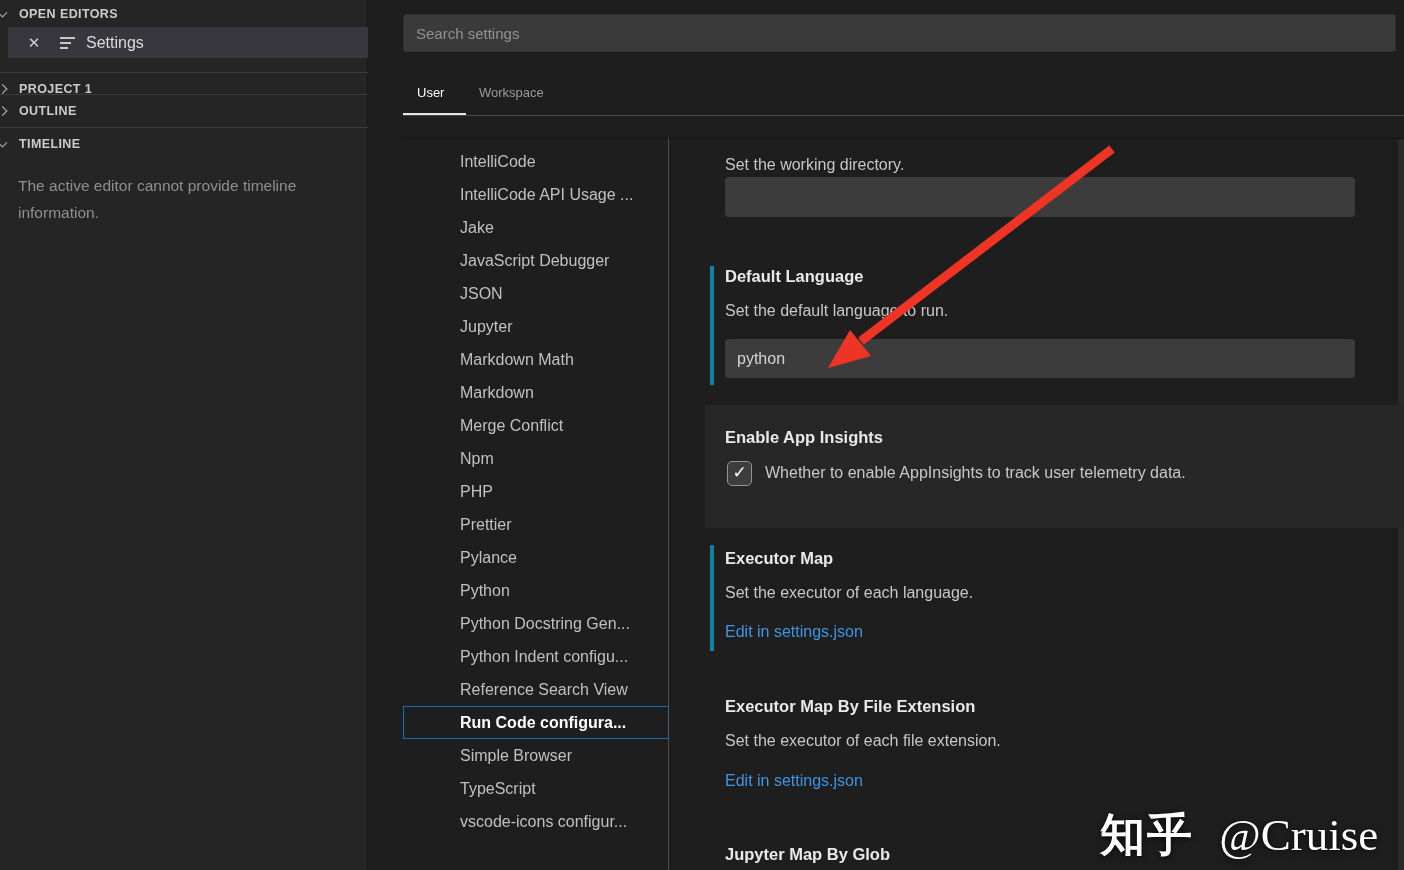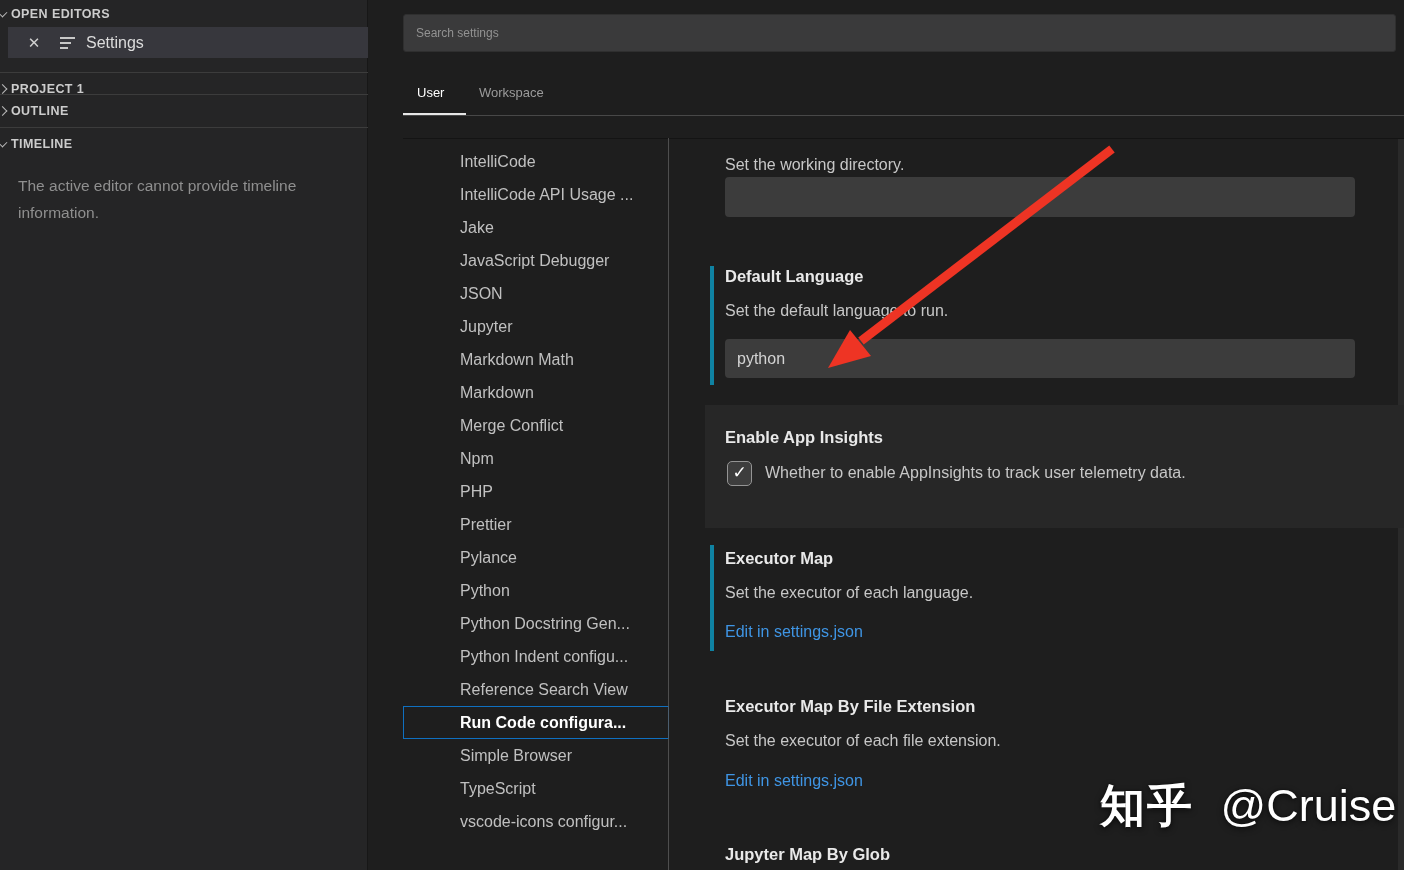--- a/index.html
+++ b/index.html
@@ -11,21 +11,21 @@
   }
 
   
   .sidebar {
     position:absolute; left:0; top:0; width:368px; height:870px;
     background:#252526; border-right:1px solid #171717;
   }
   .side-header {
     position:relative; height:28px; line-height:28px;
     color:#cccccc; font-size:12.5px; font-weight:bold; letter-spacing:.4px;
-    padding-left:11px; white-space:nowrap;
+    padding-left:19px; white-space:nowrap;
   }
   .side-header.bt { border-top:1px solid #3c3c3c; height:33px; line-height:33px; }
   .chev {
     position:absolute; left:-1px; top:50%; width:7px; height:7px;
     border-right:1.6px solid #bbb; border-bottom:1.6px solid #bbb;
   }
   .chev.down { transform:translateY(-70%) rotate(45deg); }
   .chev.right { transform:translateY(-50%) rotate(-45deg); }
 
   .editor-tab {
@@ -43,21 +43,21 @@
   .sec-timeline{ position:absolute; left:0; top:127px; width:368px; }
   .timeline-msg {
     position:absolute; left:18px; top:172px; width:310px;
     color:#8f8f8f; font-size:15.5px; line-height:27px;
   }
 
   
   .search-box {
     position:absolute; left:403px; top:14px; width:993px; height:38px;
     background:#3a3a3b; border:1px solid #2f2f2f; border-radius:3px;
-    color:#fca5a5; font-size:12px; padding:0 12px; outline:none;
+    color:#fca5a5; font-size:15px; padding:0 12px; outline:none;
     font-family:inherit;
   }
   .search-box::placeholder { color:#929292; }
 
   .tab { position:absolute; top:80px; height:26px; line-height:26px; font-size:13px; cursor:pointer; }
   .tab-user { left:417px; color:#ffffff; }
   .tab-workspace { left:479px; color:#9b9b9b; }
   .tab-underline { position:absolute; left:403px; top:113px; width:63px; height:2px; background:#e7e7e7; }
   .tabs-line { position:absolute; left:403px; top:115px; width:1001px; height:1px; background:#6b6b6b; opacity:.55; }
   .content-topline { position:absolute; left:403px; top:138px; width:1001px; height:1px; background:#141414; }
@@ -88,23 +88,24 @@
   .ai-block { position:absolute; left:705px; top:405px; width:699px; height:123px; background:#272727; }
   .checkbox {
     position:absolute; left:727px; top:461px; width:25px; height:25px;
     background:#3d3d3d; border:1.5px solid #949494; border-radius:5px;
     color:#ffffff; font-size:17px; line-height:22px; text-align:center; cursor:pointer;
   }
 
   
   .arrow-svg { position:absolute; left:0; top:0; z-index:50; pointer-events:none; }
   .watermark {
-    position:absolute; left:1100px; top:776px; z-index:60;
+    position:absolute; left:1100px; top:805px; z-index:60;
     color:#ffffff; font-size:45px; white-space:nowrap;
     text-shadow:0 2px 6px rgba(0,0,0,.65), 0 0 2px rgba(0,0,0,.5);
+    font-family:Liberation Serif, serif;
   }
   .watermark .brand { font-weight:bold; letter-spacing:2px; }
   .watermark .handle { font-weight:400; margin-left:14px; }
 </style>
 </head>
 <body>
 
 <div id="app">
 
   <div class="sidebar">

